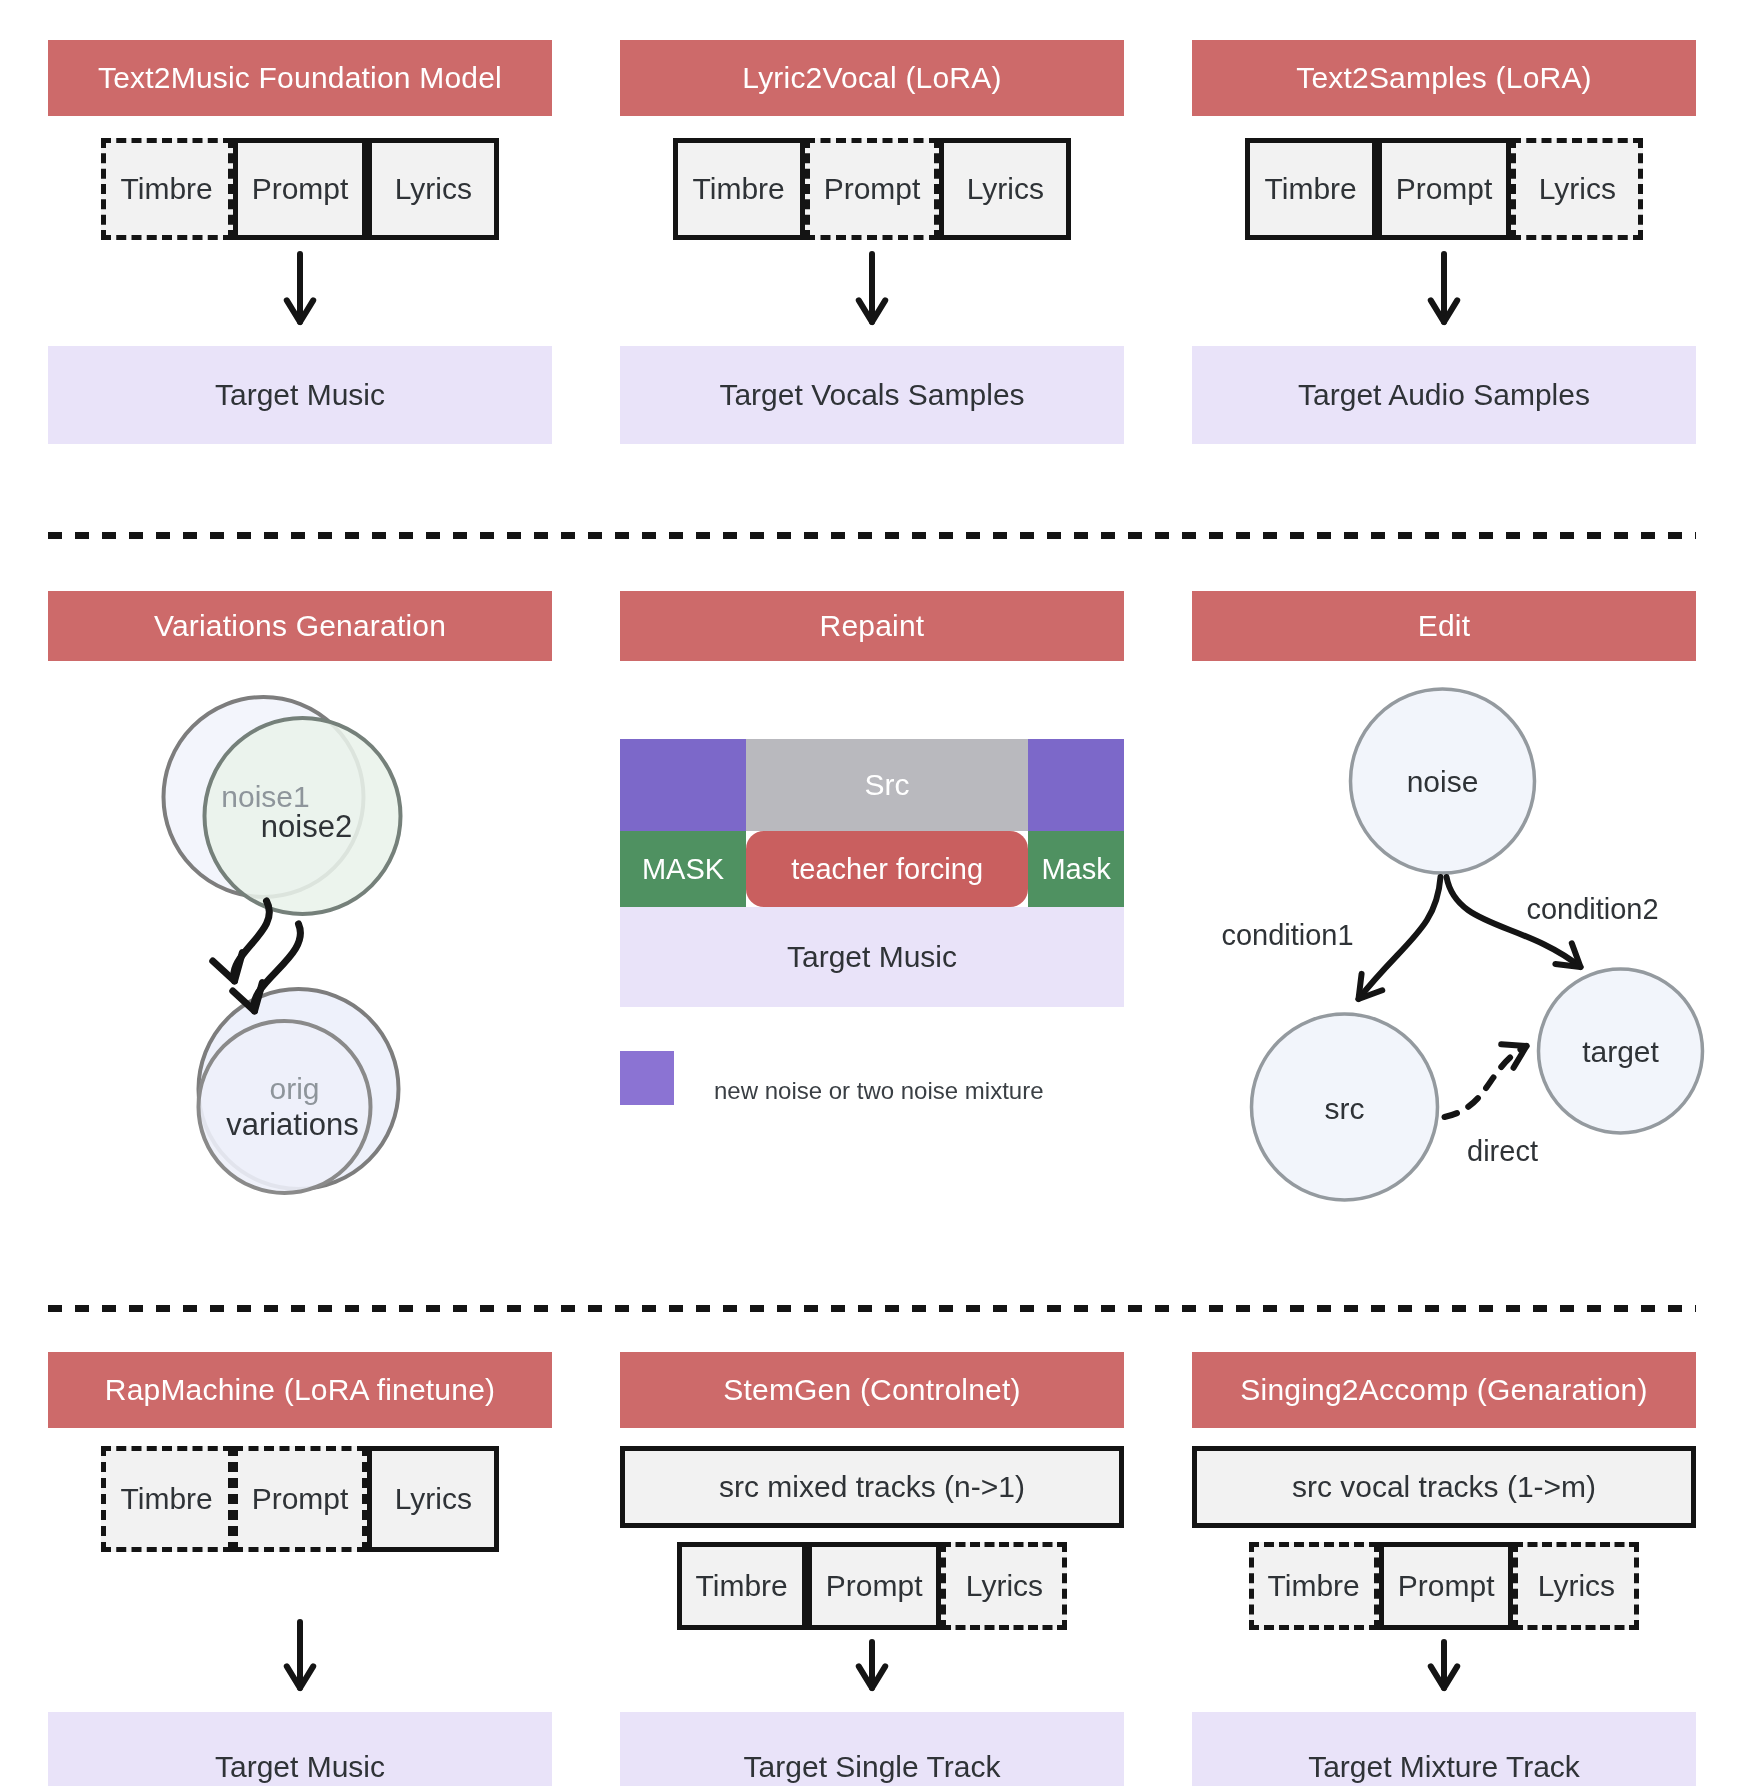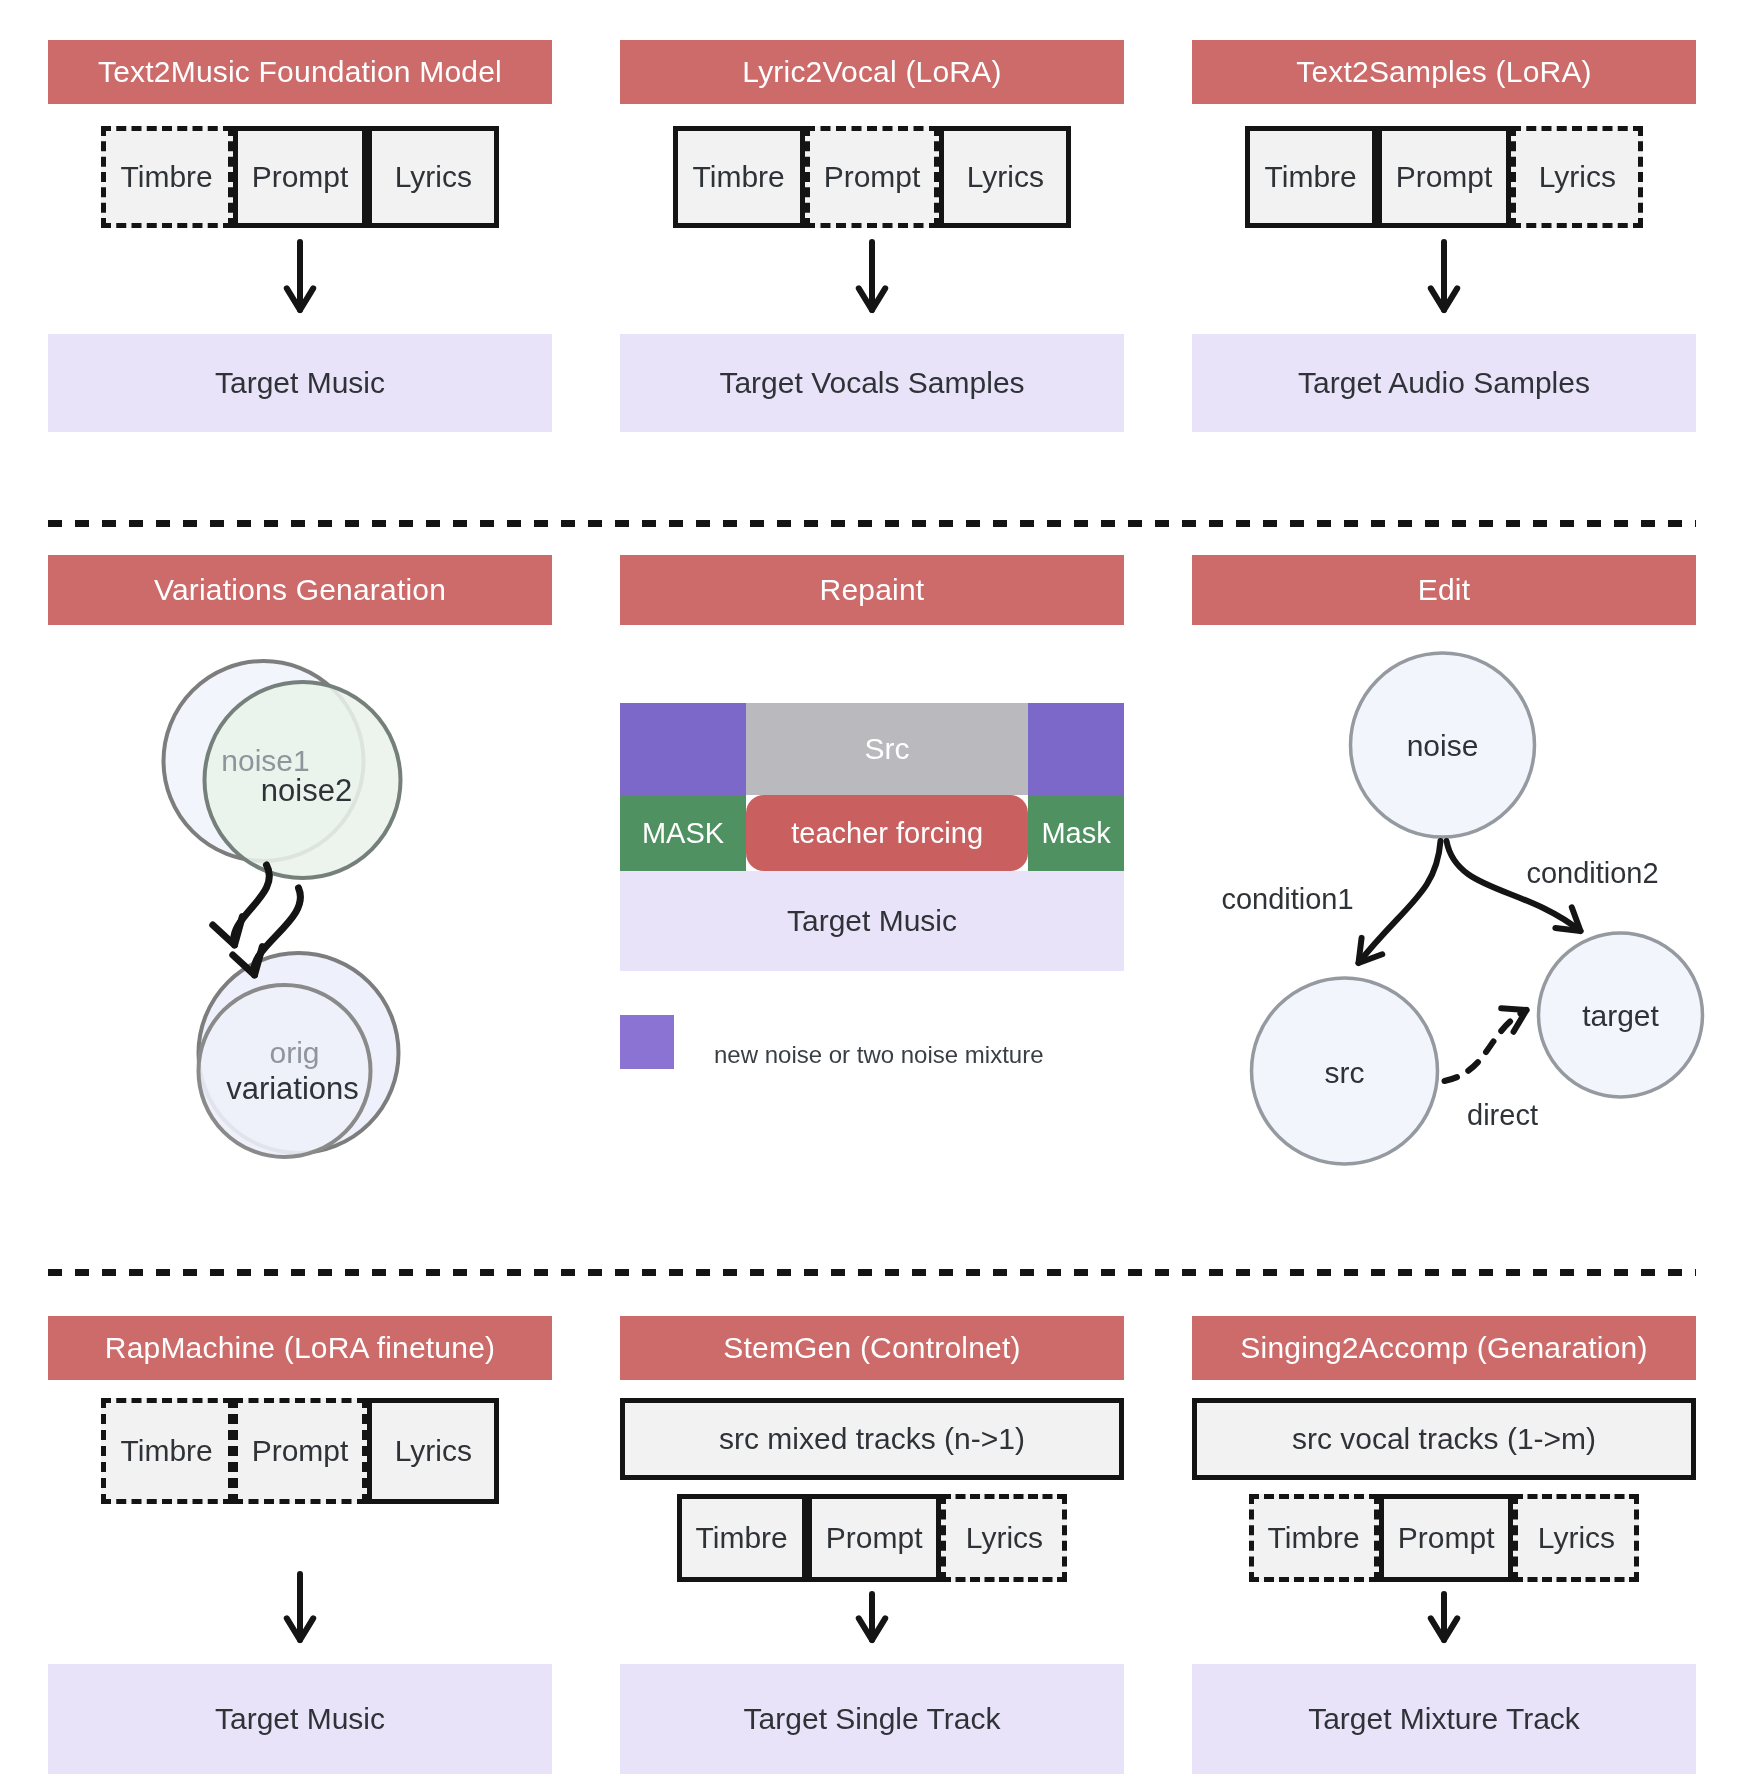--- a/index.html
+++ b/index.html
@@ -7,34 +7,34 @@
     --green:#4f9161; --src-gray:#b9b9be; --lavender:#e9e3f9; --box-fill:#f2f2f2;
     --border-dark:#141414; --circle-blue:#f3f5fc; --circle-green:#e9f3eb; --circle-lavender:#eef1fb;
     --text-dark:#2f3337; --text-gray:#8e959b;
   }
   html,body{margin:0;padding:0;background:#fff;}
   .canvas{width:1744px;height:1786px;background:#fff;overflow:hidden;position:relative;
     font-family:"Liberation Sans","DejaVu Sans",sans-serif;color:var(--text-dark);}
   .row{display:grid;grid-template-columns:repeat(3,1fr);column-gap:68px;padding:0 48px;}
   .row1{padding-top:40px;}
   .panel{display:flex;flex-direction:column;min-width:0;}
-  .panel-header{height:64px;background:var(--header-red);color:#fff;display:flex;align-items:center;
+  .panel-header{height:76px;background:var(--header-red);color:#fff;display:flex;align-items:center;
     justify-content:center;font-size:30px;letter-spacing:.2px;}
   .inputs{display:flex;justify-content:center;align-items:flex-start;margin-top:22px;}
   .inbox{box-sizing:border-box;min-width:132px;height:102px;padding:0 14px;background:var(--box-fill);
     border:5px solid var(--border-dark);display:flex;align-items:center;justify-content:center;
     font-size:30px;color:var(--text-dark);}
   .inbox.dashed{border-style:dashed;}
   .arrow-zone{display:flex;justify-content:center;}
   .grow{flex:1 1 auto;}
   .target{height:98px;background:var(--lavender);display:flex;align-items:center;justify-content:center;
     font-size:30px;color:var(--text-dark);margin-top:4px;}
   .divider{height:7px;margin:88px 48px 0 48px;
     background:repeating-linear-gradient(90deg,var(--border-dark) 0 14px,transparent 14px 27px);}
-  .row2{margin-top:28px;}
+  .row2{margin-top:52px;}
   .row2 .panel-header{height:70px;}
   .diagram-svg{display:block;margin-top:8px;overflow:visible;}
   
   .repaint-wrap{margin-top:78px;}
   .rp-row{display:flex;width:100%;}
   .rp-cell{display:flex;align-items:center;justify-content:center;color:#fff;font-size:29px;}
   .rp-top{height:92px;}
   .rp-mid{height:76px;}
   .rp-purple{background:var(--purple);}
   .rp-gray{background:var(--src-gray);font-size:30px;}

